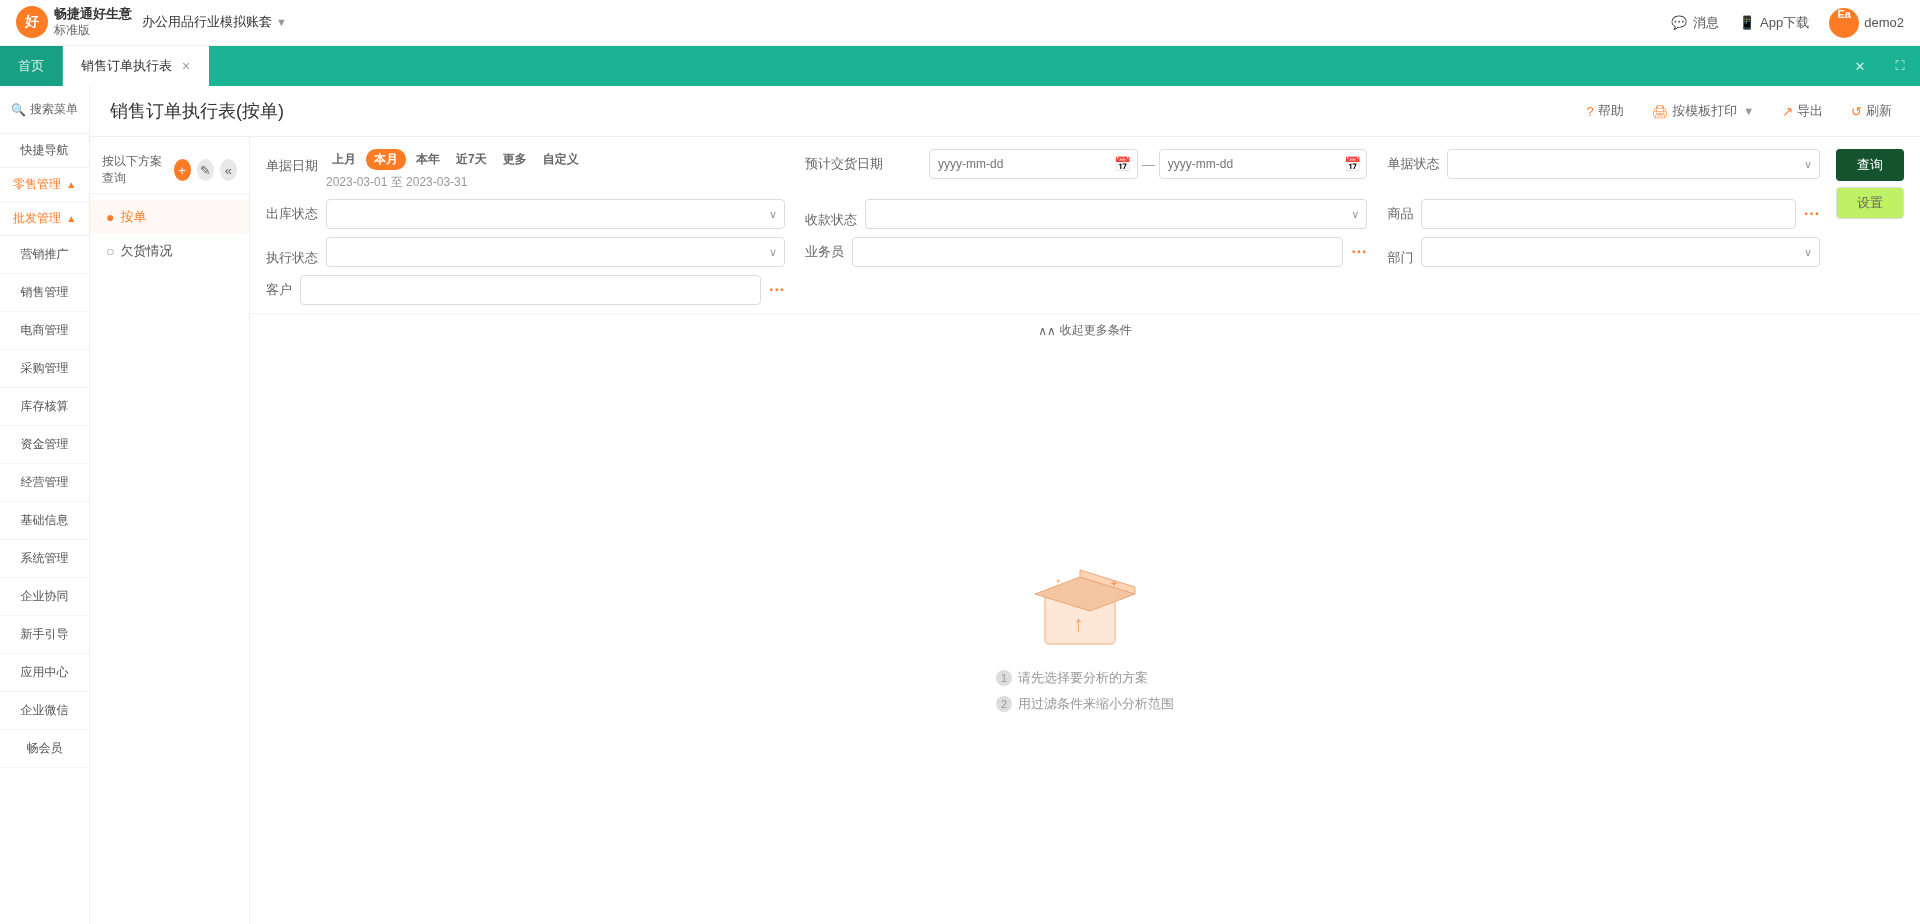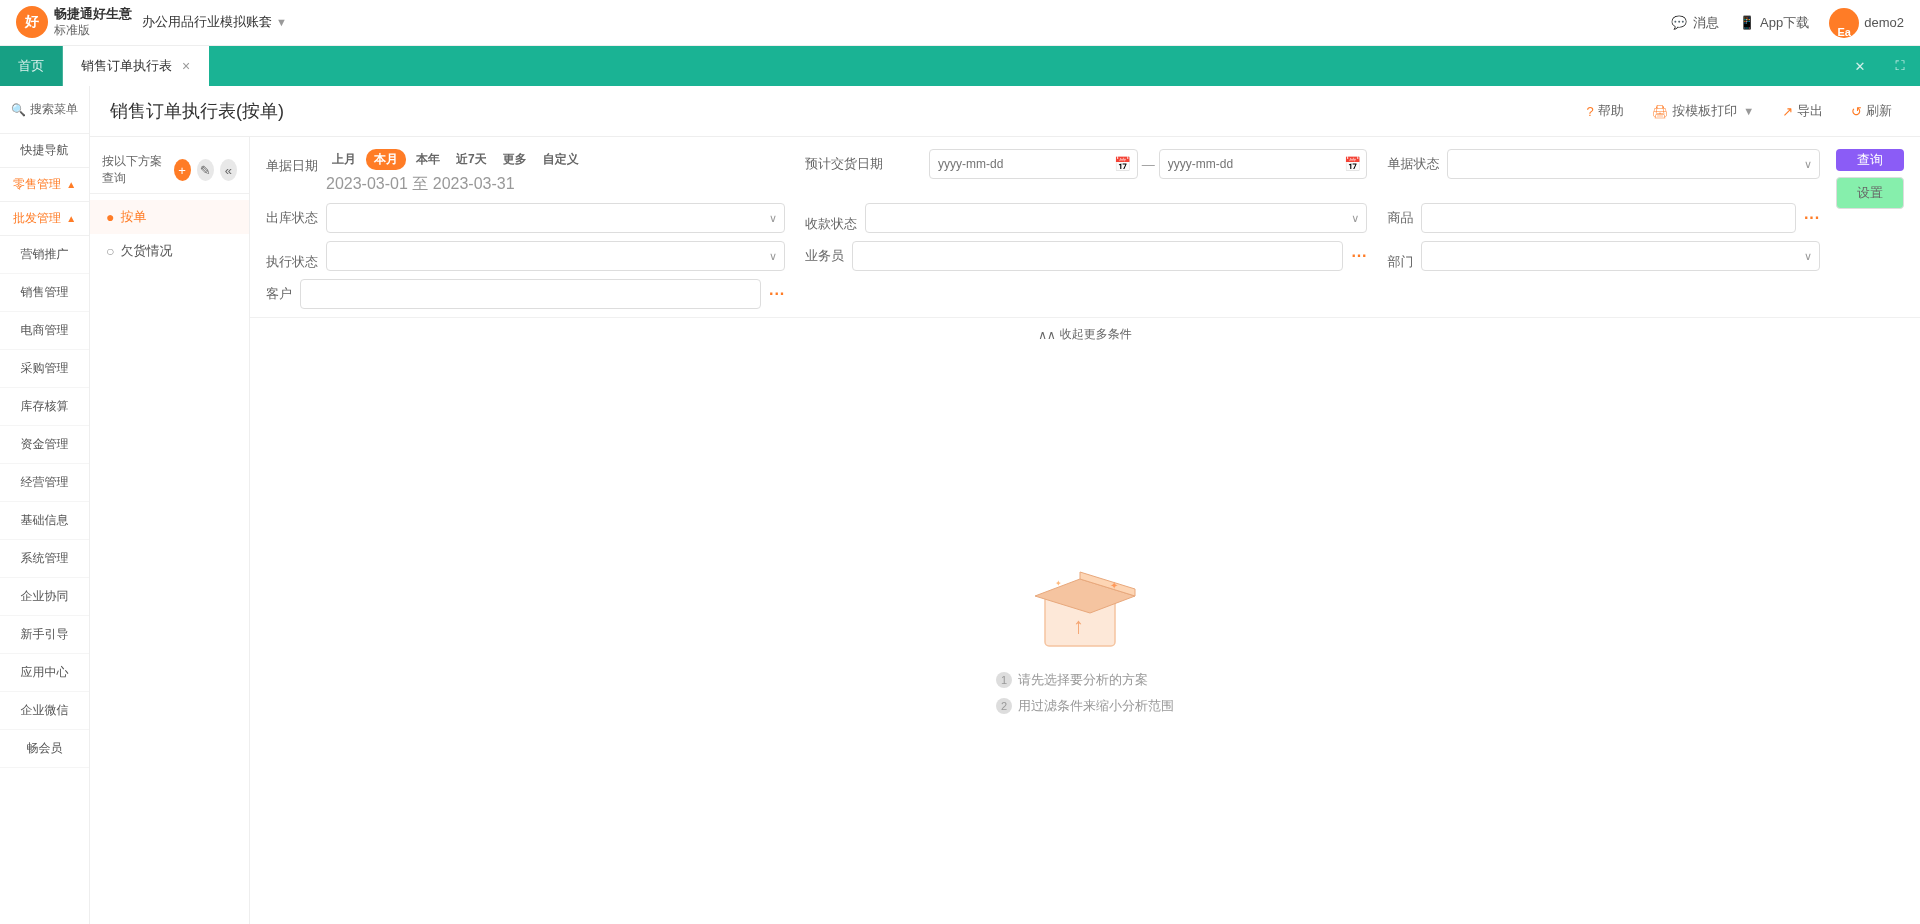--- a/index.html
+++ b/index.html
@@ -20,21 +20,21 @@
     .logo-area { display: flex; align-items: center; gap: 6px; }
     .logo-icon { width: 32px; height: 32px; background: #ff7c26; border-radius: 50%; display: flex; align-items: center; justify-content: center; }
     .logo-icon span { color: #fff; font-size: 14px; font-weight: bold; }
     .logo-text { font-size: 12px; color: #666; line-height: 1.3; }
     .logo-text .main { font-size: 13px; font-weight: bold; color: #333; }
     .header-nav { font-size: 13px; color: #333; display: flex; align-items: center; gap: 4px; }
     .header-nav .dropdown-arrow { color: #999; font-size: 11px; }
 
     .top-bar-right { display: flex; align-items: center; gap: 20px; }
     .top-right-item { display: flex; align-items: center; gap: 5px; cursor: pointer; color: #555; font-size: 13px; }
-    .user-avatar { width: 30px; height: 30px; border-radius: 50%; background: #ff7c26; display: flex; align-items: flex-end; justify-content: center; color: #fff; font-size: 13px; font-weight: bold; overflow: hidden; }
+    .user-avatar { width: 30px; height: 30px; border-radius: 50%; background: #ff7c26; display: flex; align-items: flex-start; justify-content: center; color: #fff; font-size: 13px; font-weight: bold; overflow: hidden; }
 
     
     .tab-bar {
       height: 40px;
       background: #1ab394;
       display: flex;
       align-items: stretch;
       flex-shrink: 0;
     }
     .tab-item {
@@ -269,33 +269,33 @@
       font-size: 12px;
       border-top: 1px solid #f0f0f0;
       display: flex;
       align-items: center;
       justify-content: center;
       gap: 4px;
     }
 
     
     .query-btn {
-      height: 22px;
+      height: 32px;
       padding: 0 20px;
-      background: #8b5cf6;
+      background: #14532d;
       color: #fff;
       border: none;
       border-radius: 4px;
       cursor: pointer;
       font-size: 13px;
     }
     .settings-btn {
       height: 32px;
       padding: 0 20px;
-      background: #86efac;
+      background: #bef264;
       color: #666;
       border: 1px solid #ddd;
       border-radius: 4px;
       cursor: pointer;
       font-size: 13px;
     }
 
     
     .empty-state {
       flex: 1;
@@ -546,21 +546,21 @@
                 <span class="fl" style="padding-top:8px;">单据日期</span>
                 <div style="display:flex;flex-direction:column;gap:4px;flex:1;">
                   <div class="date-quick-row" style="display:flex;align-items:center;gap:4px;">
                     <button class="date-quick-btn">上月</button>
                     <button class="date-quick-btn active">本月</button>
                     <button class="date-quick-btn">本年</button>
                     <button class="date-quick-btn">近7天</button>
                     <button class="date-quick-btn">更多</button>
                     <button class="date-quick-btn">自定义</button>
                   </div>
-                  <div style="font-size:16px;color:#999;">2023-03-01 至 2023-03-31</div>
+                  <div style="font-size:12px;color:#999;">2023-03-01 至 2023-03-31</div>
                 </div>
               </div>
 
               <div style="display:flex;align-items:center;gap:8px;flex:1.3;">
                 <span class="fl">预计交货日期</span>
                 <div class="date-range">
                   <div class="date-input-wrap">
                     <input type="text" class="filter-input" placeholder="yyyy-mm-dd" style="">
                     <span class="date-icon">📅</span>
                   </div>

